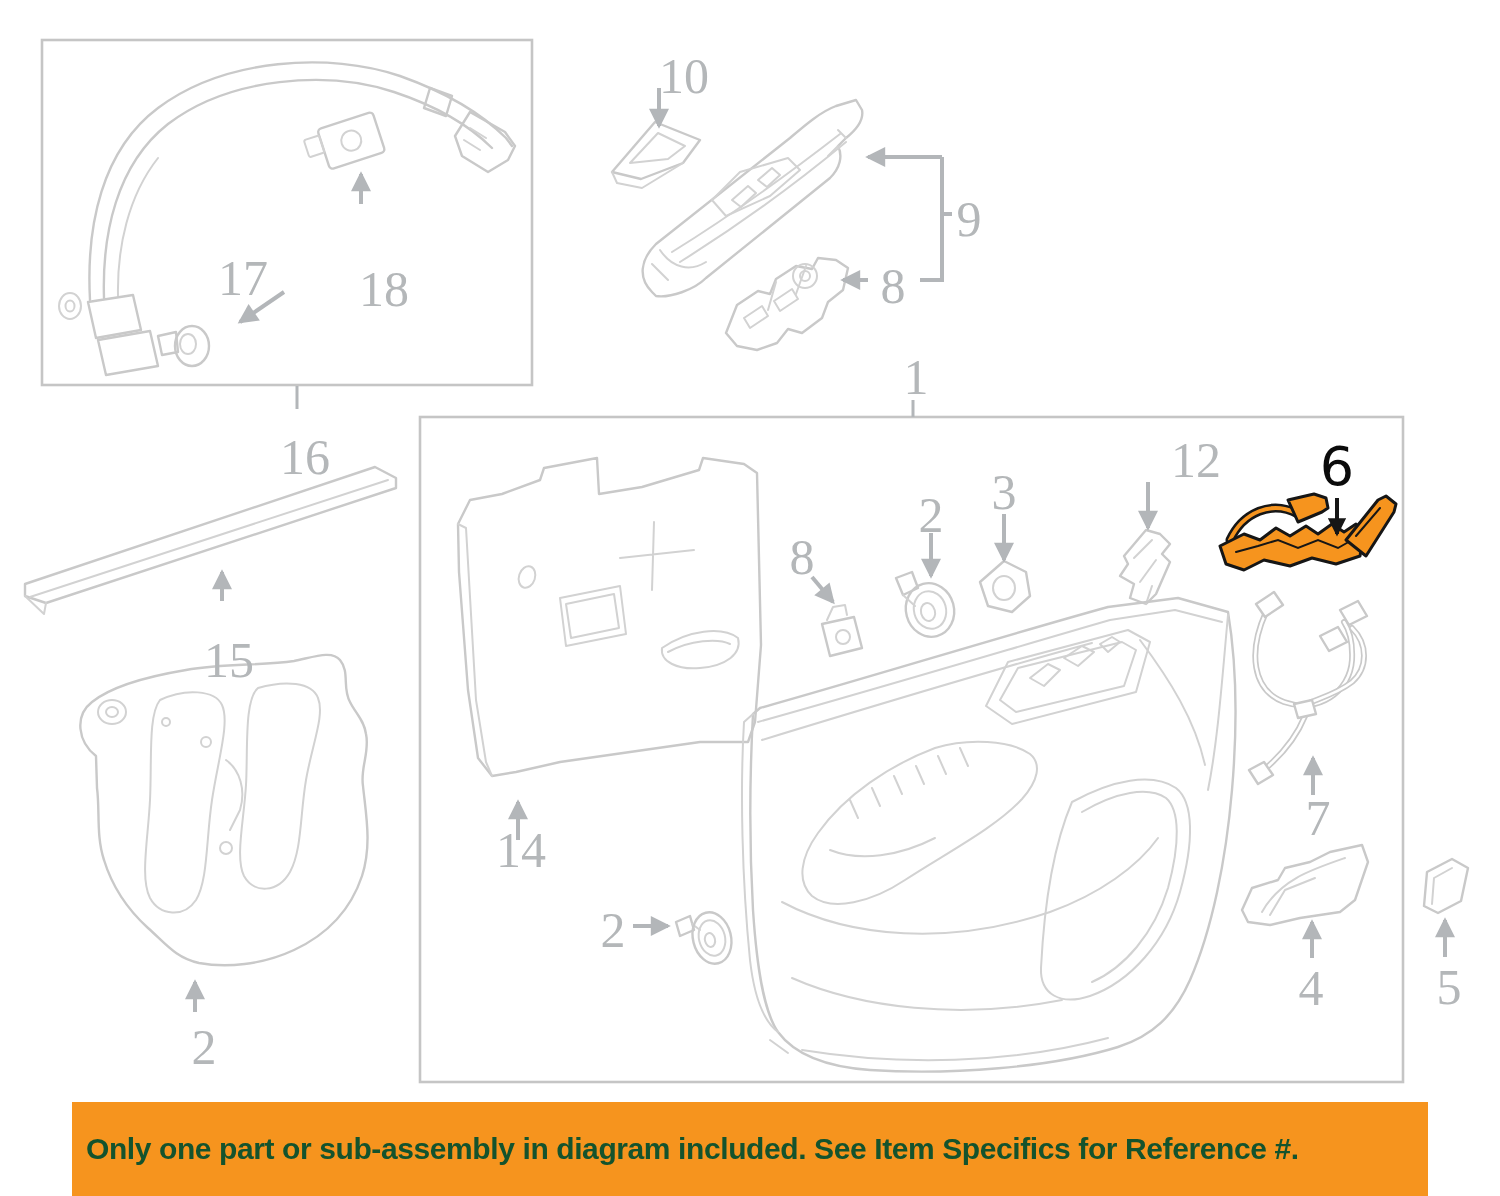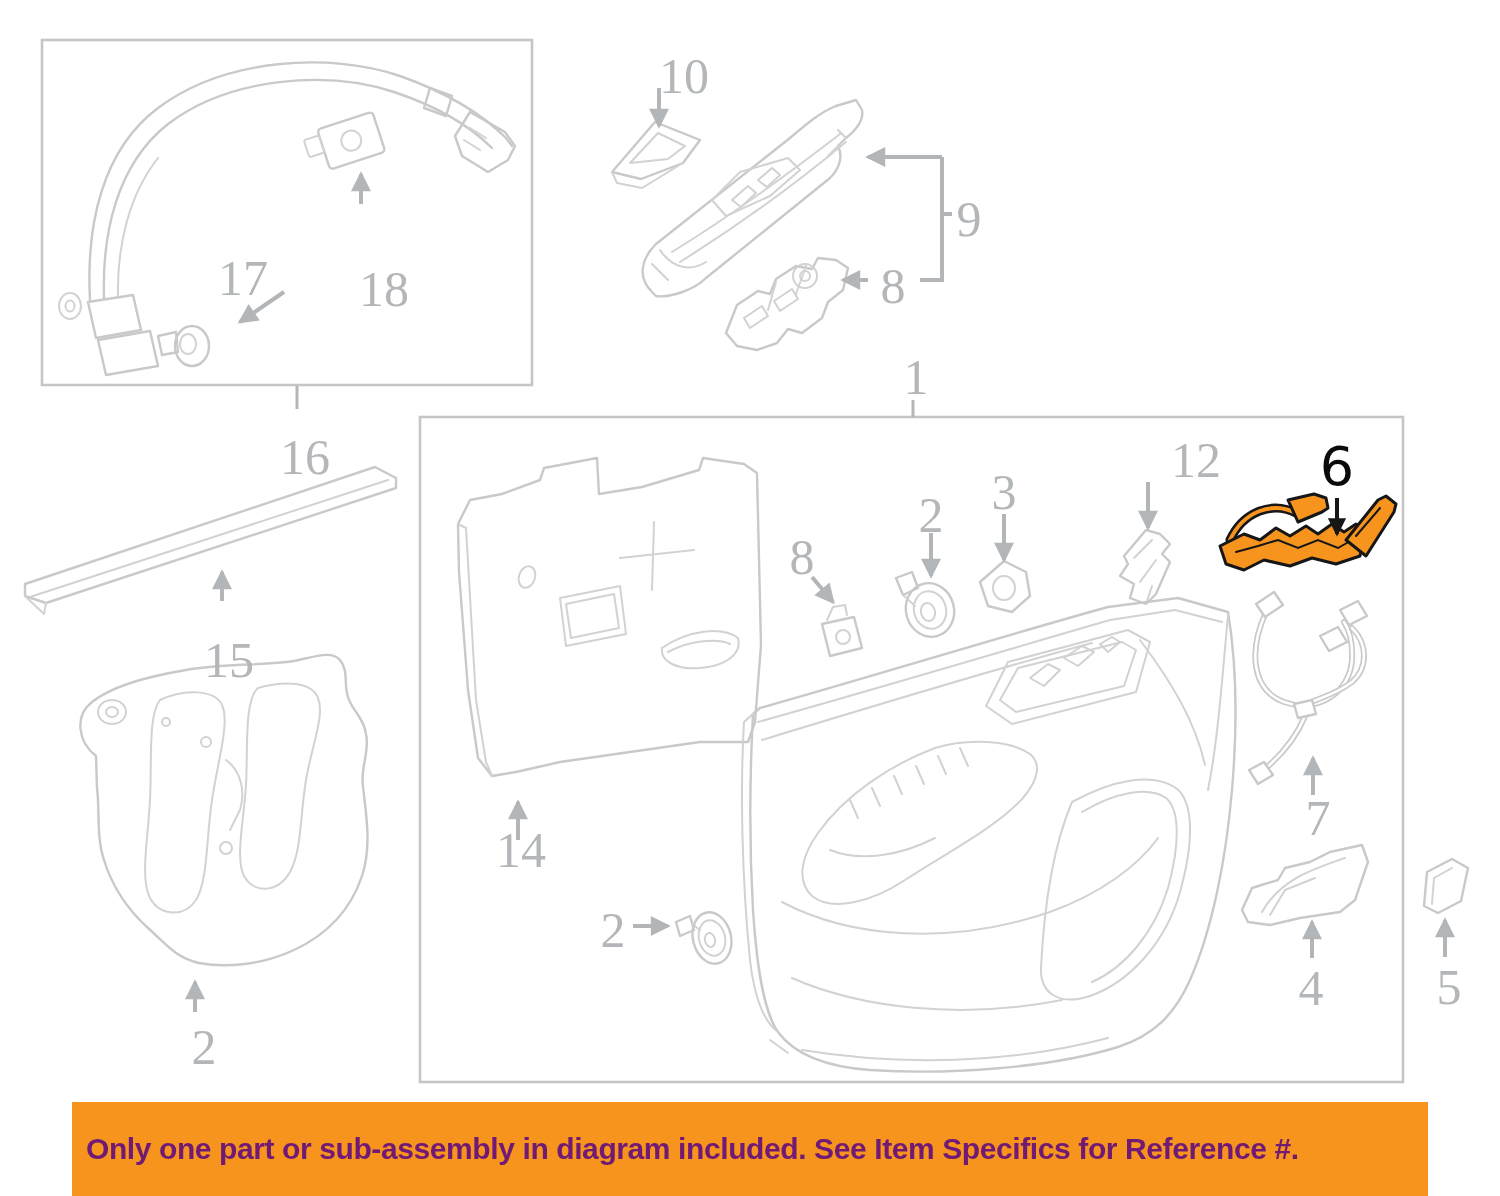--- a/index.html
+++ b/index.html
@@ -266,17 +266,17 @@
       <div class="callout" style="left: 931px; top: 515px;">2</div>
       <div class="callout" style="left: 1004px; top: 492px;">3</div>
       <div class="callout" style="left: 1148px; top: 460px; margin-left: 48px;">12</div>
       <div class="callout" style="left: 613px; top: 930px;">2</div>
       <div class="callout black" style="left: 1337px; top: 467px;">6</div>
       <div class="callout" style="left: 1318px; top: 818px;">7</div>
       <div class="callout" style="left: 1311px; top: 988px;">4</div>
       <div class="callout" style="left: 1449px; top: 987px;">5</div>
     </div>
 
-<div class="banner" style="background: rgb(246, 148, 30); color: #701a75;">
+<div class="banner" style="background: rgb(246, 148, 30); color: #14532d;">
   <span>Only one part or sub-assembly in diagram included. See Item Specifics for Reference #.</span>
 </div>
 
 </div>
 
 </body></html>

